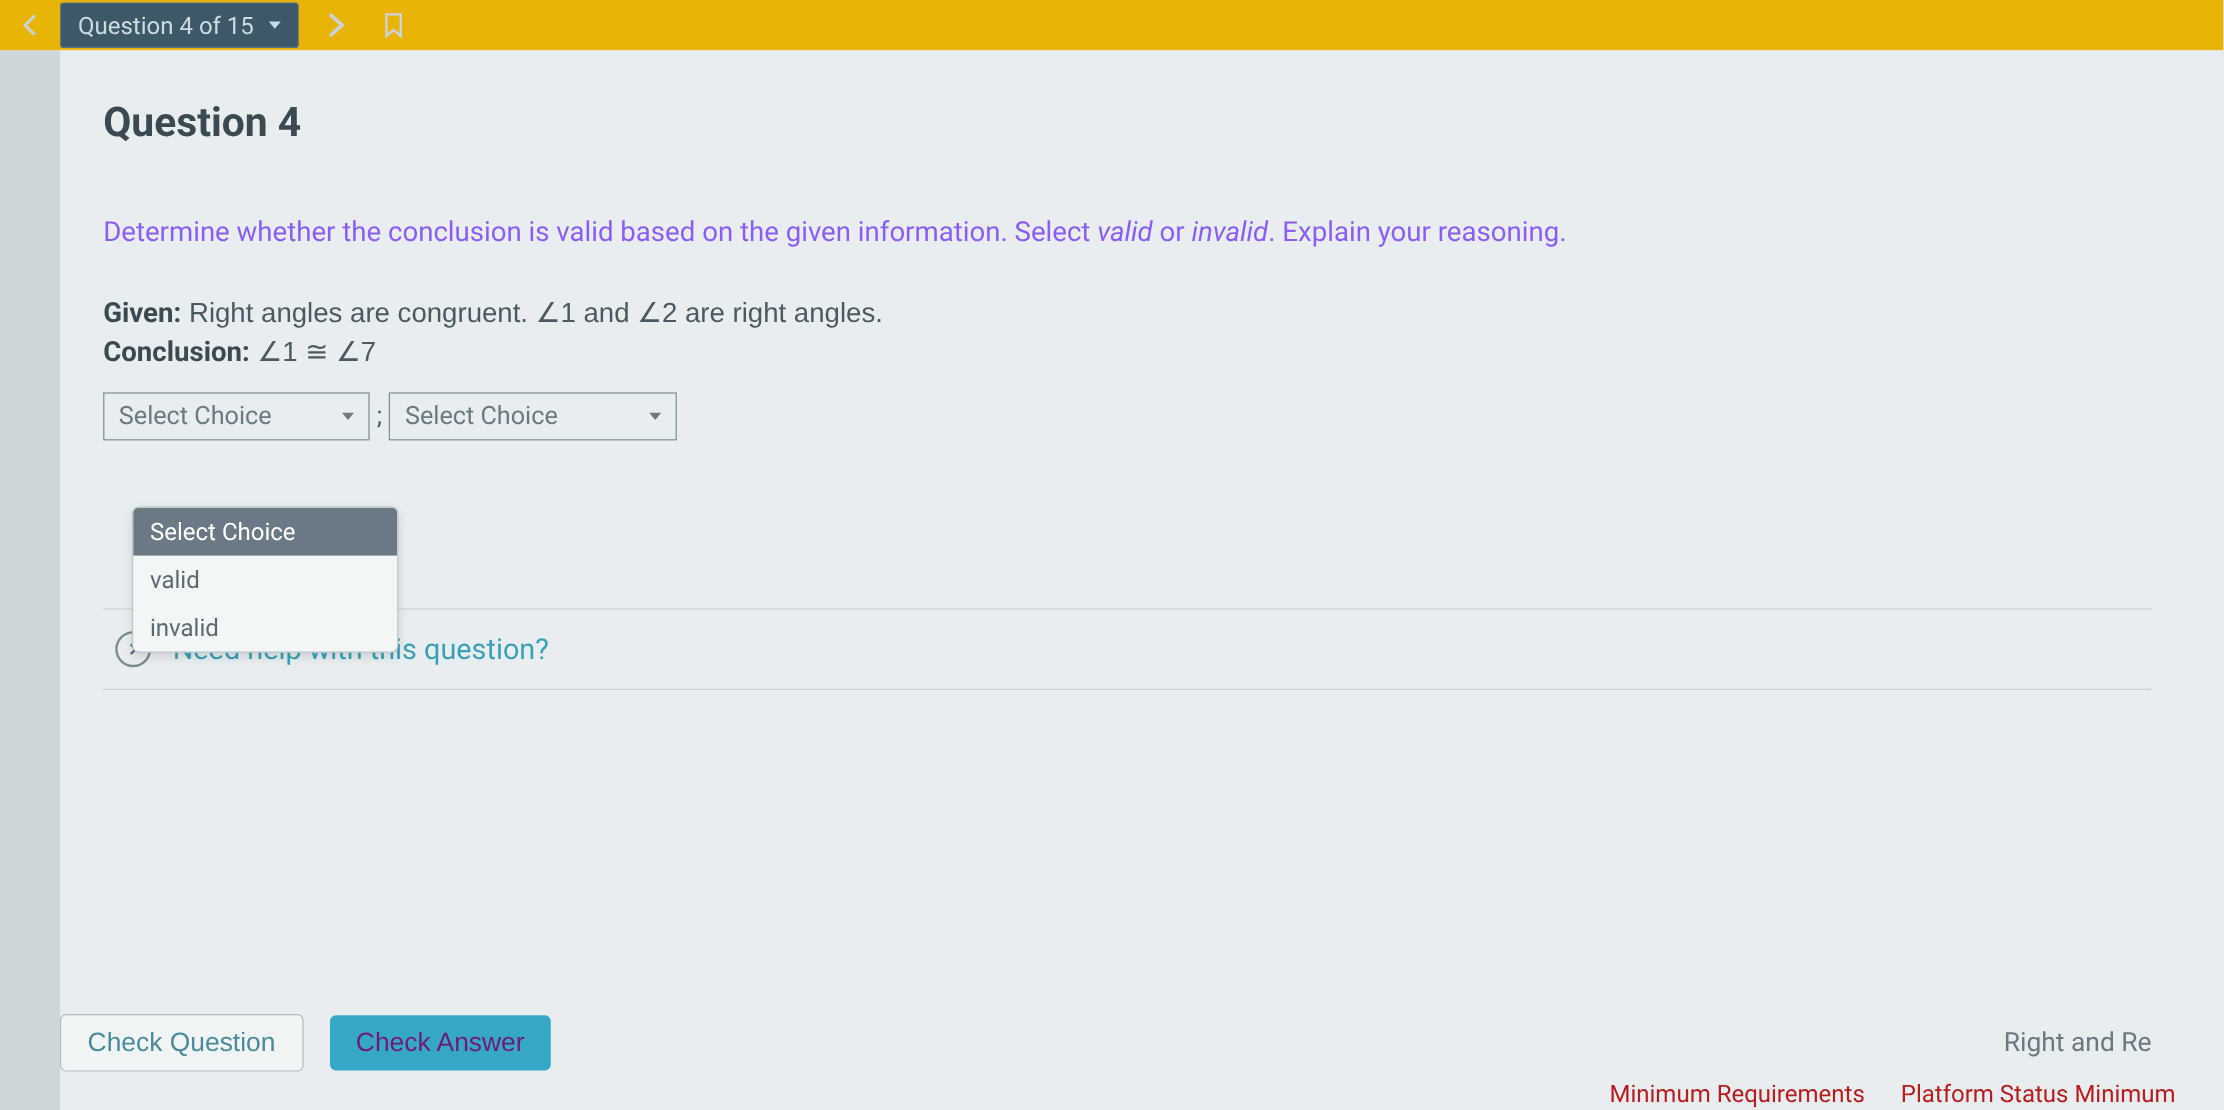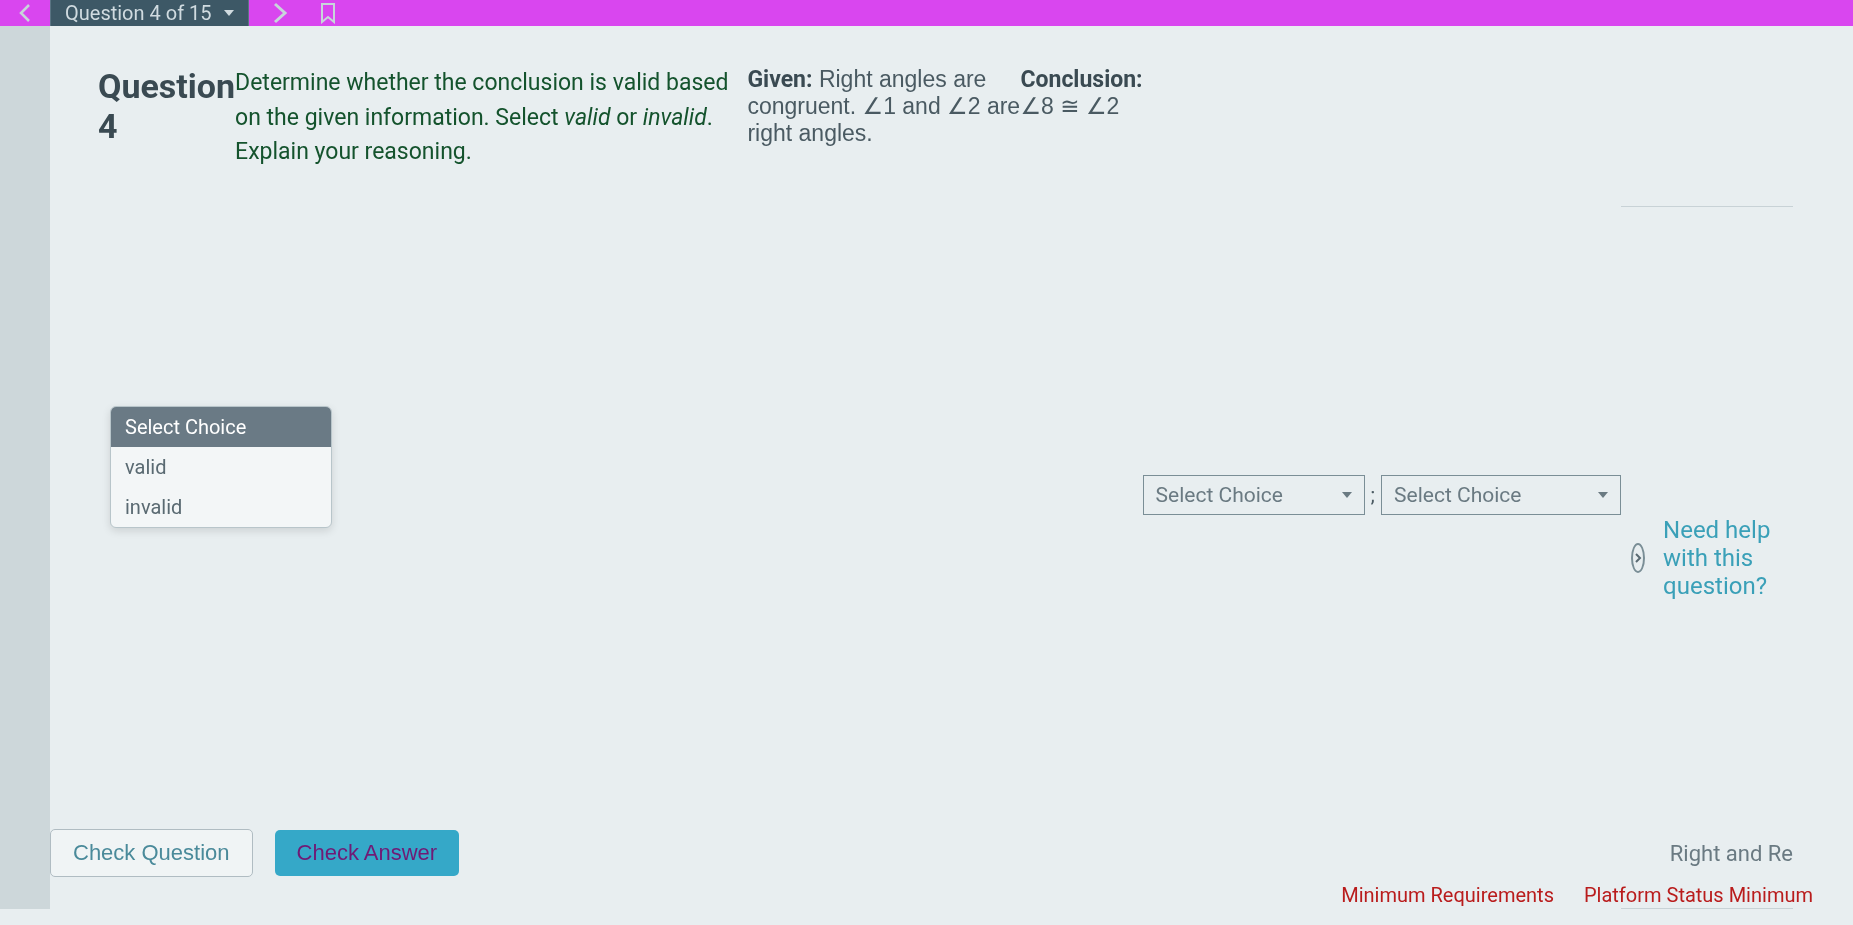--- a/index.html
+++ b/index.html
@@ -9,22 +9,22 @@
     }
     body {
       font-family: -apple-system, BlinkMacSystemFont, "Segoe UI", Roboto, Helvetica, Arial, sans-serif;
       background: #e8eef0;
       color: #3a4a52;
       width: 1853px;
       height: 925px;
       overflow: hidden;
     }
     .topbar {
-      background: #d946ef;
-      height: 26px;
+      background: #eab308;
+      height: 42px;
       display: flex;
       align-items: center;
       padding: 0 10px;
       color: #d0dbe0;
     }
     .prev-arrow {
       width: 30px;
       height: 30px;
       display: flex;
       align-items: center;
@@ -73,33 +73,34 @@
       display: flex;
       height: calc(100% - 42px);
     }
     .left-gutter {
       width: 50px;
       background: #cdd7da;
     }
     .main {
       flex: 1;
       background: #e8eef0;
-      padding: 40px 60px 0 48px;
+      padding: 40px 60px 0 36px;
       position: relative;
       display: flex;
+      flex-direction: column;
     }
     .question-title {
       font-size: 34px;
       font-weight: 700;
       color: #3a4a52;
       margin-bottom: 55px;
     }
     .instruction {
       font-size: 23px;
-      color: #14532d;
+      color: #8b5cf6;
       margin-bottom: 35px;
       line-height: 1.5;
     }
     .instruction em {
       font-style: italic;
     }
     .given-line {
       font-size: 23px;
       color: #4a5a62;
       margin-bottom: 6px;
@@ -269,21 +270,21 @@
     <h1 class="question-title">Question 4</h1>
 
     <p class="instruction">
       <span>Determine whether the conclusion is valid based on the given information. Select </span><em>valid</em><span> or </span><em>invalid</em><span>. Explain your reasoning.</span>
     </p>
 
     <p class="given-line">
       <b>Given:</b><span class="angle"> Right angles are congruent. ∠1 and ∠2 are right angles.</span>
     </p>
     <p class="given-line">
-      <b>Conclusion:</b><span class="angle"> ∠8  ≅  ∠2</span>
+      <b>Conclusion:</b><span class="angle"> ∠1  ≅  ∠7</span>
     </p>
 
     <div class="selects-row">
       <div class="select-box first">
         <span>Select Choice</span>
         <span class="select-caret"></span>
       </div>
       <span class="sep">;</span>
       <div class="select-box second">
         <span>Select Choice</span>

